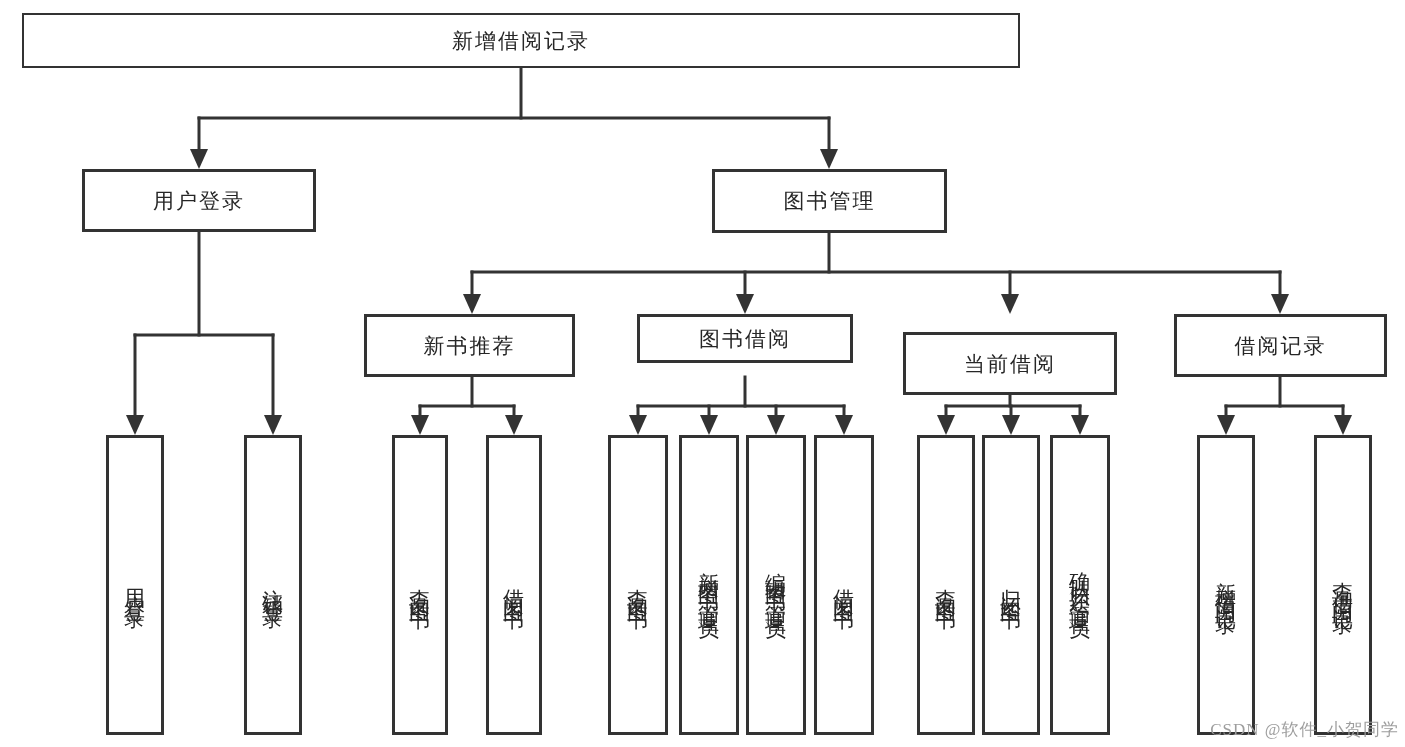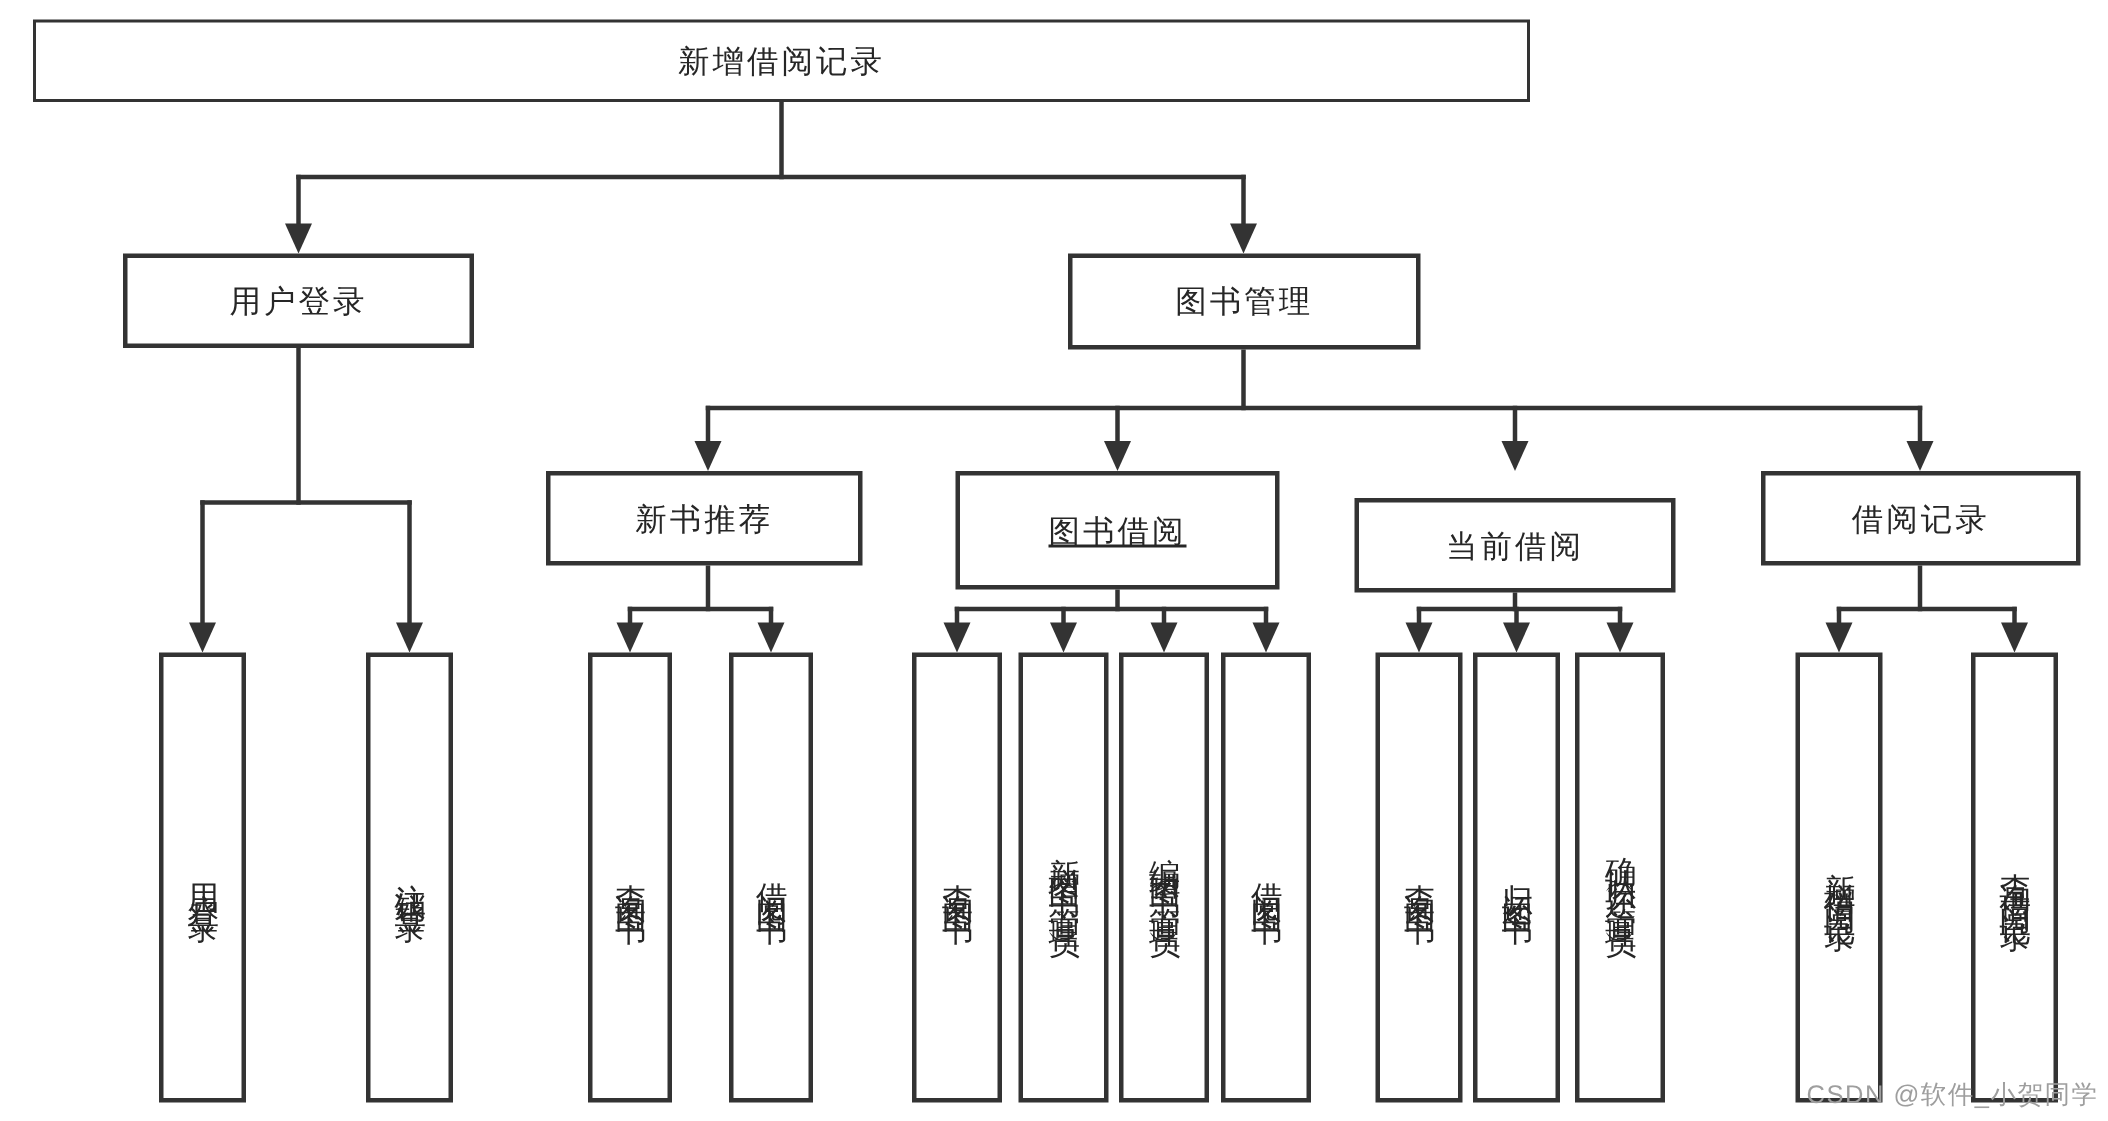--- a/index.html
+++ b/index.html
@@ -53,20 +53,21 @@
     color:var(--text);
     white-space:nowrap;
   }
   .watermark{
     position:absolute;
     right:6px;
     bottom:6px;
     font-size:17px;
     color:var(--watermark);
     letter-spacing:1px;
+    font-family:Liberation Serif, serif;
   }
 </style>
 </head>
 <body>
 
 <div class="canvas">
 
   <svg class="connector-layer" viewBox="0 0 1405 747" width="1405" height="747">
     <g stroke="#333333" stroke-width="3" stroke-linecap="square" fill="none">
 
@@ -137,21 +138,21 @@
   <div class="node" style="left:82px;top:169px;width:234px;height:63px;">
     <span>用户登录</span>
   </div>
   <div class="node" style="left:712px;top:169px;width:235px;height:64px;">
     <span>图书管理</span>
   </div>
 
   <div class="node" style="left:364px;top:314px;width:211px;height:63px;">
     <span>新书推荐</span>
   </div>
-  <div class="node" style="left:637px;top:314px;width:216px;height:79px;text-decoration:underline;">
+  <div class="node" style="left:637px;top:314px;width:216px;height:49px;">
     <span>图书借阅</span>
   </div>
   <div class="node" style="left:903px;top:314px;width:214px;height:63px;margin-top:18px;">
     <span>当前借阅</span>
   </div>
   <div class="node" style="left:1174px;top:314px;width:213px;height:63px;">
     <span>借阅记录</span>
   </div>
 
   <div class="leaf" style="left:106px;width:58px;">

